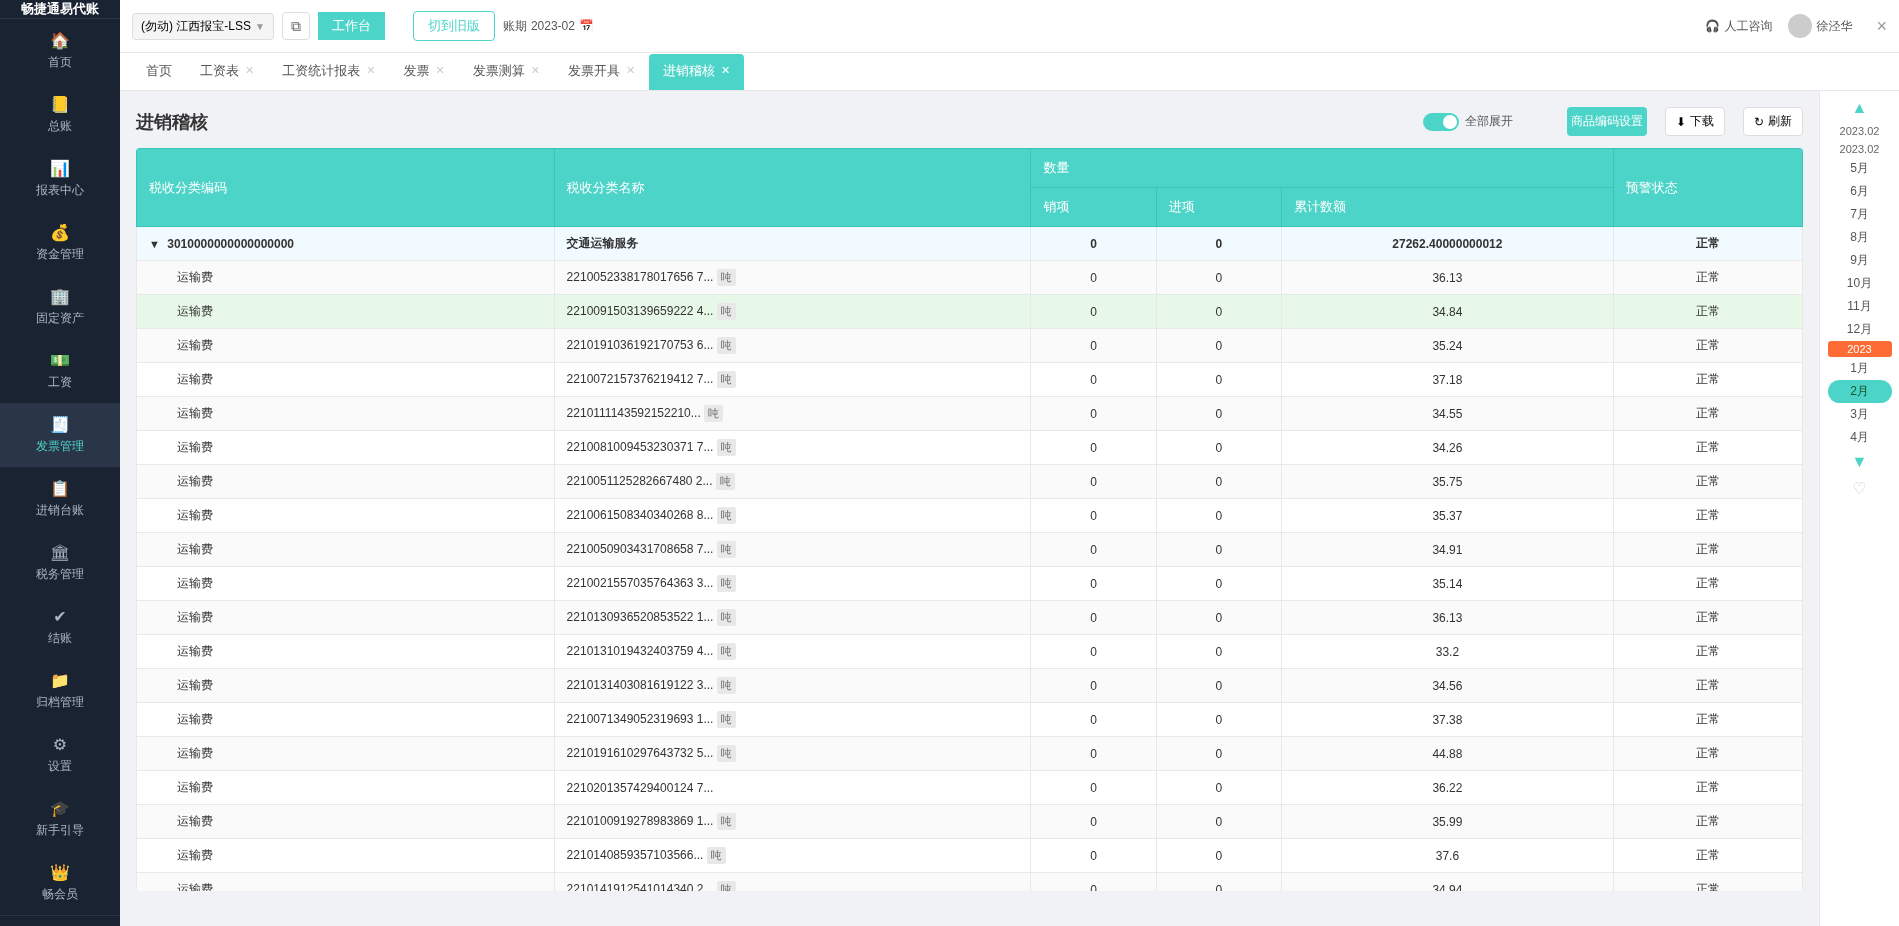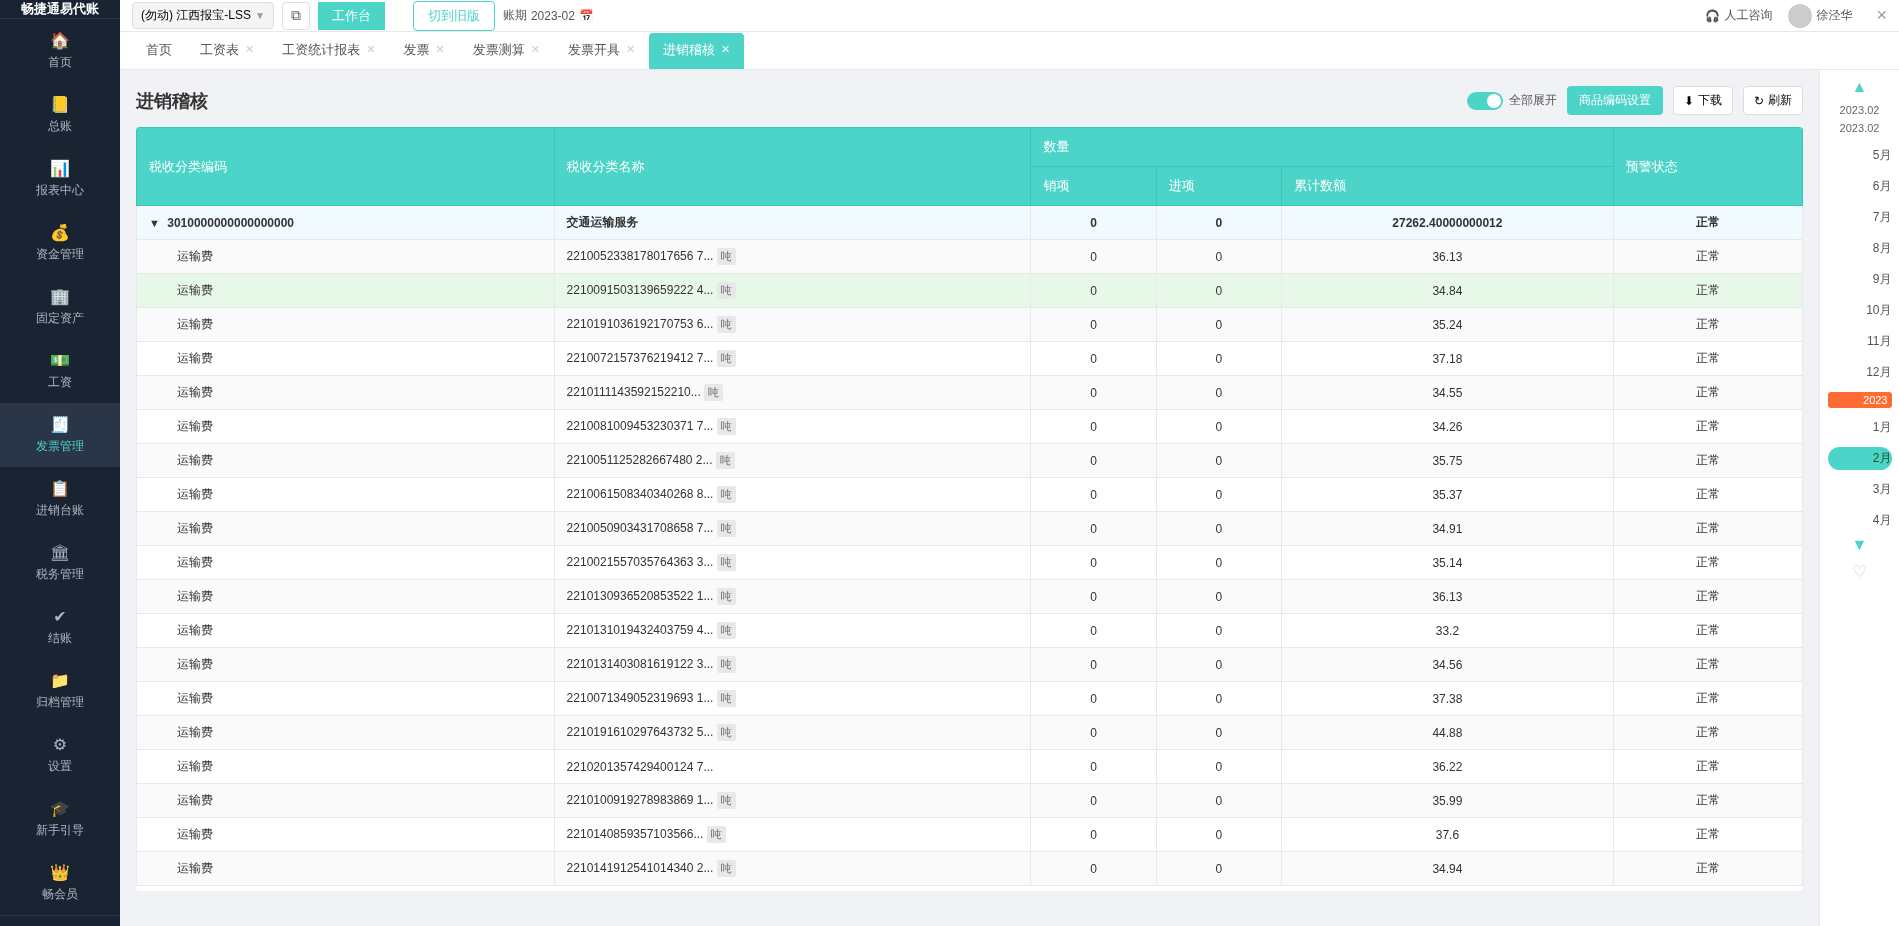--- a/index.html
+++ b/index.html
@@ -12,21 +12,21 @@
     .sidebar-item { display: flex; flex-direction: column; align-items: center; justify-content: center; padding: 12px 0; cursor: pointer; font-size: 12px; color: #adb5c4; gap: 4px; }
     .sidebar-item.active { background: #2a3547; color: #4dd4c8; }
     .sidebar-item .icon { font-size: 16px; }
     .sidebar-bottom { margin-top: auto; border-top: 1px solid #2a3547; padding: 8px 0; }
     .sidebar-bottom-item { display: flex; align-items: center; justify-content: center; padding: 8px; font-size: 11px; color: #adb5c4; cursor: pointer; gap: 4px; }
 
     
     .main { flex: 1; display: flex; flex-direction: column; overflow: hidden; }
 
     
-    .topbar { height: 32px; background: #fff; display: flex; align-items: center; padding: 0 12px; gap: 8px; border-bottom: 1px solid #e8e8e8; flex-shrink: 0; }
+    .topbar { height: 53px; background: #fff; display: flex; align-items: center; padding: 0 12px; gap: 8px; border-bottom: 1px solid #e8e8e8; flex-shrink: 0; }
     .topbar-company { display: flex; align-items: center; gap: 4px; background: #f5f5f5; border: 1px solid #ddd; border-radius: 4px; padding: 4px 8px; font-size: 12px; cursor: pointer; }
     .topbar-company .arrow { font-size: 10px; color: #999; }
     .topbar-copy-btn { width: 28px; height: 28px; border: 1px solid #ddd; border-radius: 4px; background: #fff; display: flex; align-items: center; justify-content: center; cursor: pointer; font-size: 14px; color: #666; }
     .topbar-workbench { background: #4dd4c8; color: #fff; border: none; border-radius: 0; padding: 5px 14px; font-size: 13px; cursor: pointer; }
     .topbar-switch { border: 1px solid #4dd4c8; color: #4dd4c8; border-radius: 4px; padding: 5px 14px; font-size: 13px; cursor: pointer; background: #fff; margin-left: 20px; }
     .topbar-period { display: flex; align-items: center; gap: 4px; font-size: 12px; color: #555; }
     .topbar-right { margin-left: auto; display: flex; align-items: center; gap: 16px; font-size: 12px; color: #555; }
     .topbar-right .user { display: flex; align-items: center; gap: 4px; cursor: pointer; }
     .topbar-close { font-size: 18px; color: #999; cursor: pointer; margin-left: 8px; }
 
@@ -38,45 +38,45 @@
     .tab.active .close { color: #fff; }
 
     
     .content { flex: 1; display: flex; overflow: hidden; }
 
     .page-area { flex: 1; padding: 16px; overflow: auto; background: #f0f2f5; }
 
     
     .page-header { display: flex; align-items: center; justify-content: space-between; margin-bottom: 12px; }
     .page-title { font-size: 18px; font-weight: bold; color: #333; }
-    .page-actions { display: flex; align-items: center; gap: 10px; }
+    .page-actions { display: flex; align-items: center; gap: 18px; }
     .toggle-btn { display: flex; align-items: center; gap: 6px; font-size: 12px; color: #555; }
     .toggle-switch { width: 36px; height: 18px; background: #4dd4c8; border-radius: 9px; position: relative; cursor: pointer; }
     .toggle-switch::after { content: ''; position: absolute; width: 14px; height: 14px; background: #fff; border-radius: 50%; top: 2px; right: 2px; }
-    .btn-product { background: #4dd4c8; color: #fff; border: none; border-radius: 4px; padding: 6px 12px; font-size: 12px; cursor: pointer; }
+    .btn-product { background: #4dd4c8; color: #fff; border: none; border-radius: 4px; padding: 6px 4px; font-size: 12px; cursor: pointer; margin-left: 36px; }
     .btn-download { display: flex; align-items: center; gap: 4px; background: #fff; border: 1px solid #ddd; border-radius: 4px; padding: 5px 10px; font-size: 12px; cursor: pointer; }
     .btn-refresh { display: flex; align-items: center; gap: 4px; background: #fff; border: 1px solid #ddd; border-radius: 4px; padding: 5px 10px; font-size: 12px; cursor: pointer; }
 
     
     .table-wrapper { background: #fff; border-radius: 4px; overflow: auto; height: calc(100% - 60px); }
     table { width: 100%; border-collapse: collapse; min-width: 800px; }
     thead tr { background: #4dd4c8; color: #fff; }
     thead tr th { padding: 10px 12px; font-size: 13px; font-weight: normal; text-align: left; border: 1px solid #3bc4b8; white-space: nowrap; }
     tbody tr td { padding: 8px 12px; font-size: 12px; color: #333; border: 1px solid #e8e8e8; text-align: center; white-space: nowrap; }
     tbody tr:nth-child(even) { background: #fafafa; }
     tbody tr.highlighted { background: #e8f8e8; }
     .group-row td { background: #f0faff; font-weight: bold; }
     .expand-icon { color: #333; font-size: 11px; margin-right: 4px; }
     td.left { text-align: left; }
     .tag-wc { display: inline-block; background: #e8e8e8; color: #666; border-radius: 2px; padding: 1px 4px; font-size: 11px; }
 
     
     .right-panel { width: 80px; background: #fff; border-left: 1px solid #e8e8e8; display: flex; flex-direction: column; align-items: center; padding: 4px 0; font-size: 12px; overflow: auto; flex-shrink: 0; }
     .right-panel .year-label { color: #666; font-size: 11px; padding: 4px 0 2px; }
-    .right-panel .month-item { width: 64px; text-align: right; padding: 3px 0; cursor: pointer; color: #555; border-radius: 3px; margin-top: 8px; }
+    .right-panel .month-item { width: 64px; text-align: center; padding: 3px 0; cursor: pointer; color: #555; border-radius: 3px; }
     .right-panel .month-item.active { background: #4dd4c8; color: #14532d; border-radius: 12px; }
     .right-panel .month-item.current-year-label { background: #ff6b35; color: #fff; border-radius: 3px; font-size: 11px; padding: 2px 4px; }
     .scroll-up { cursor: pointer; color: #4dd4c8; font-size: 16px; padding: 4px; }
     .scroll-down { cursor: pointer; color: #4dd4c8; font-size: 16px; padding: 4px; }
     .heart-icon { color: #ccc; font-size: 16px; margin-top: 4px; }
   </style>
 </head>
 <body>
 
 <div class="sidebar">

